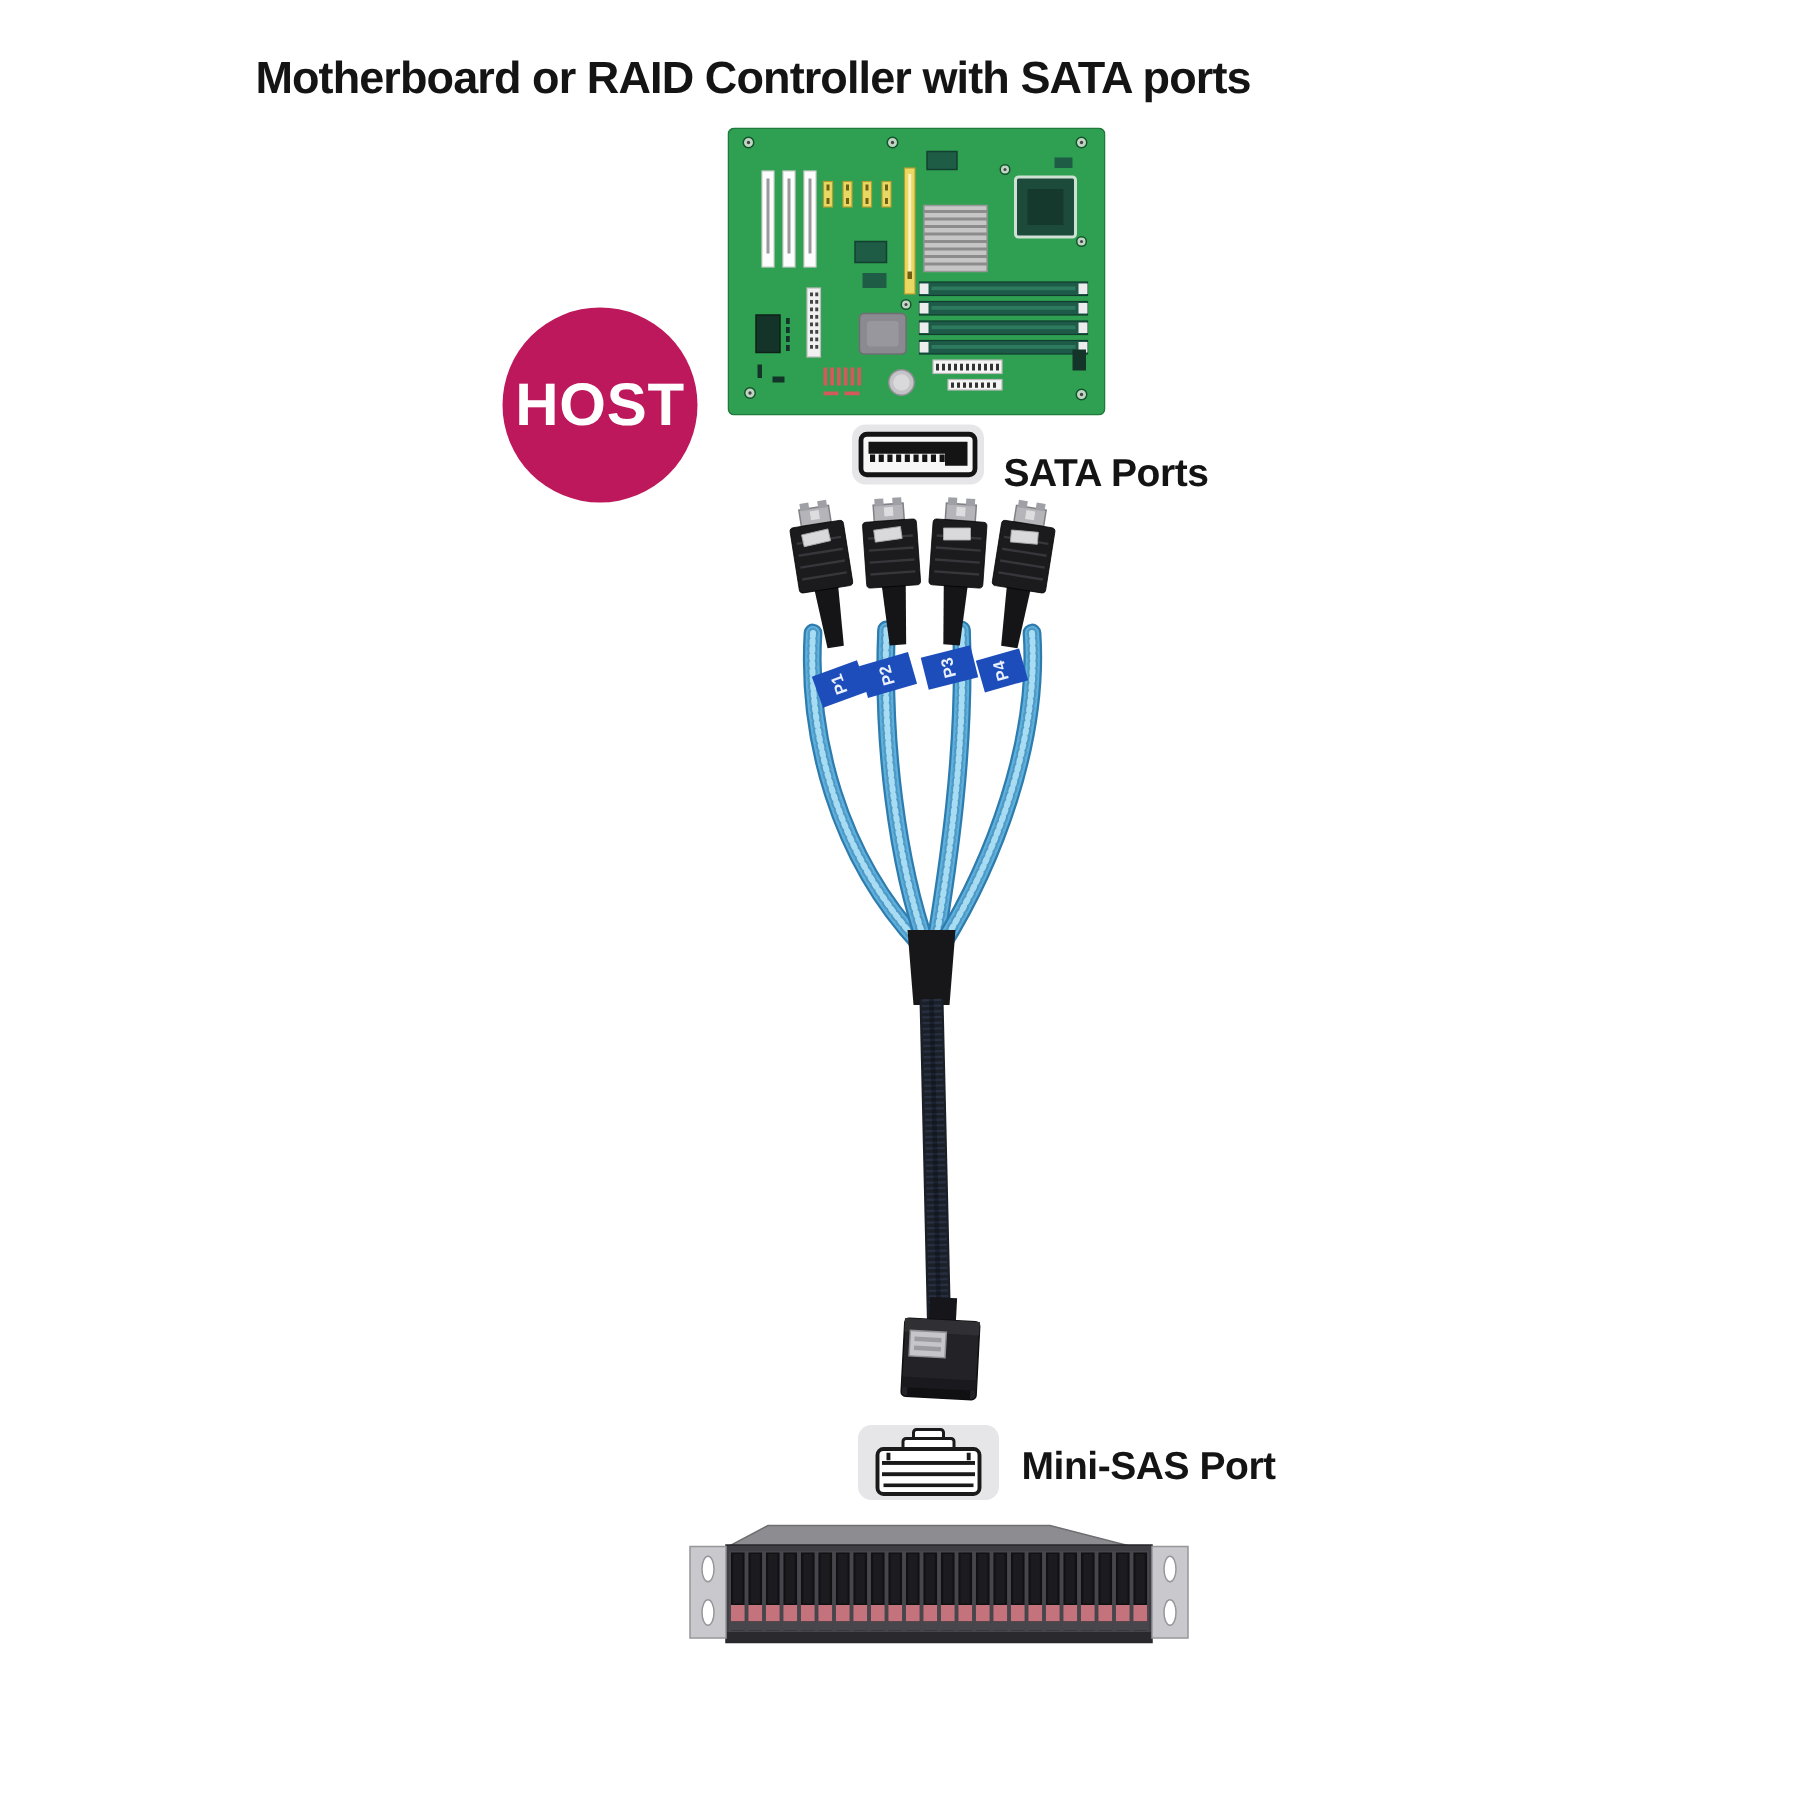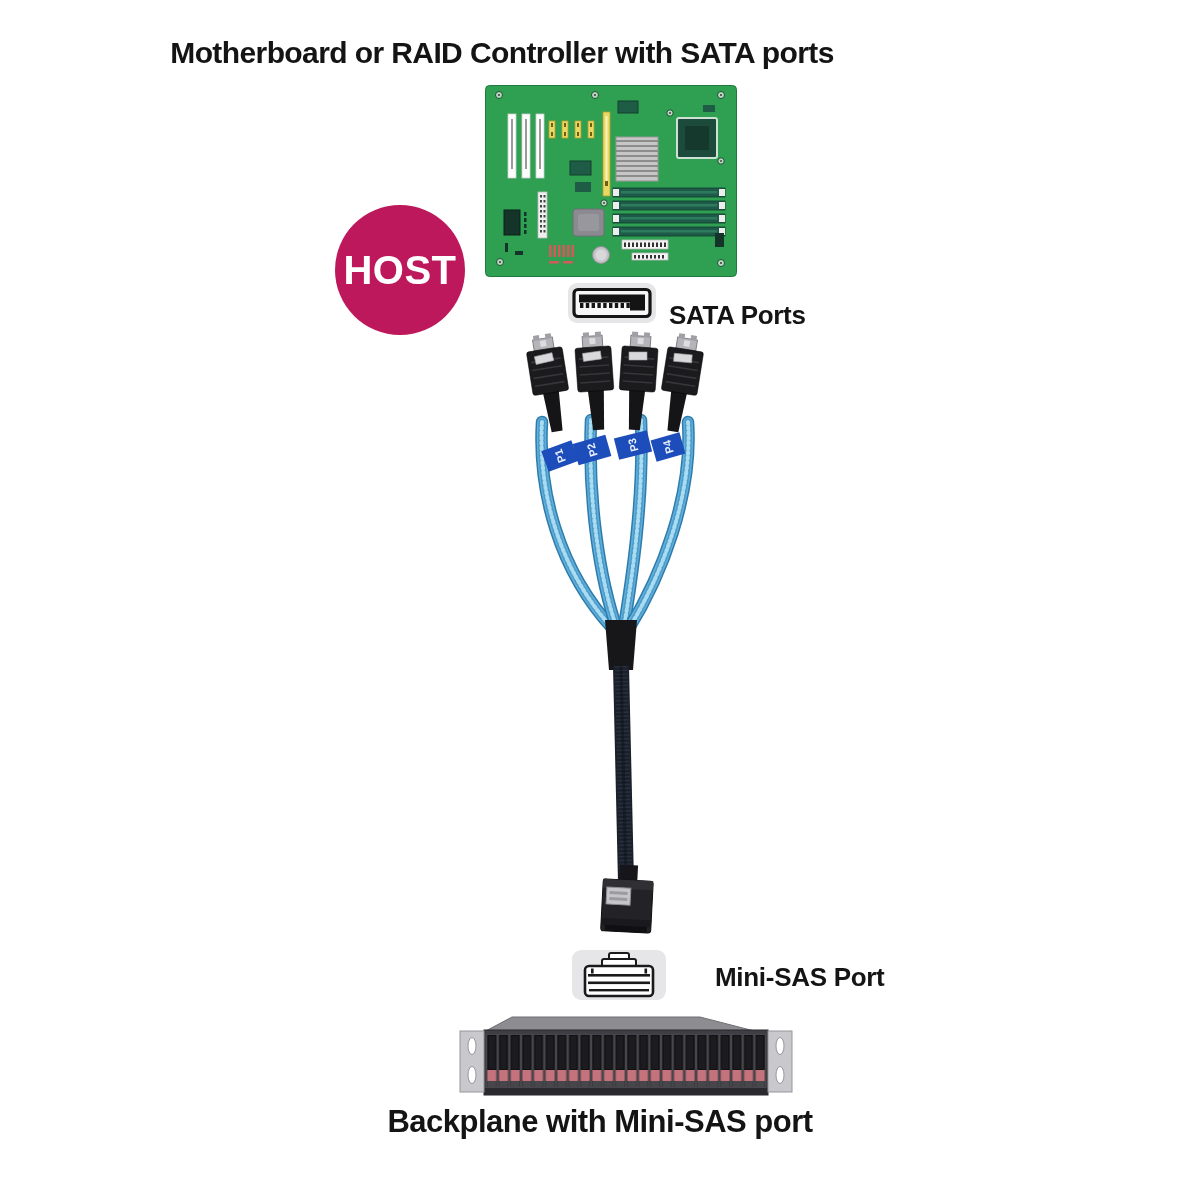--- a/index.html
+++ b/index.html
@@ -24,21 +24,21 @@
   .badge-host{left:335px;top:205px;font-size:40px;letter-spacing:0.5px;}
   .badge-target{left:334px;top:872px;font-size:31px;letter-spacing:0.5px;}
   .port-icon{
     background:#E6E6E8;border-radius:9px;
     display:flex;align-items:center;justify-content:center;
   }
   .sata-icon-box{left:568px;top:283px;width:88px;height:40px;}
   .minisas-icon-box{left:572px;top:950px;width:94px;height:50px;}
   .side-label{font-size:26px;font-weight:700;color:#141414;letter-spacing:-0.3px;}
   .sata-ports-label{left:669px;top:290px;margin-top:10px;}
-  .minisas-port-label{left:715px;top:962px;}
+  .minisas-port-label{left:681px;top:962px;}
   svg text{font-family:"Liberation Sans",sans-serif;}
 </style>
 </head>
 <body>
 
 <div id="canvas">
 
   <div class="abs title">Motherboard or RAID Controller with SATA ports</div>
 
   <svg class="abs" style="left:485px;top:85px;" width="252" height="192" viewBox="0 0 252 192">
@@ -420,15 +420,14 @@
       <ellipse cx="17" cy="31" rx="4" ry="8.5" fill="#FFFFFF" stroke="#96969B"></ellipse>
       <ellipse cx="17" cy="60" rx="4" ry="8.5" fill="#FFFFFF" stroke="#96969B"></ellipse>
     </g>
     <g>
       <rect x="313" y="16" width="24" height="61" fill="#C9C9CD" stroke="#96969B"></rect>
       <ellipse cx="325" cy="31" rx="4" ry="8.5" fill="#FFFFFF" stroke="#96969B"></ellipse>
       <ellipse cx="325" cy="60" rx="4" ry="8.5" fill="#FFFFFF" stroke="#96969B"></ellipse>
     </g>
   </svg>
 
-  <div class="abs bottom-title">Backplane with Mini-SAS port</div>
 
 </div>
 
 </body></html>

